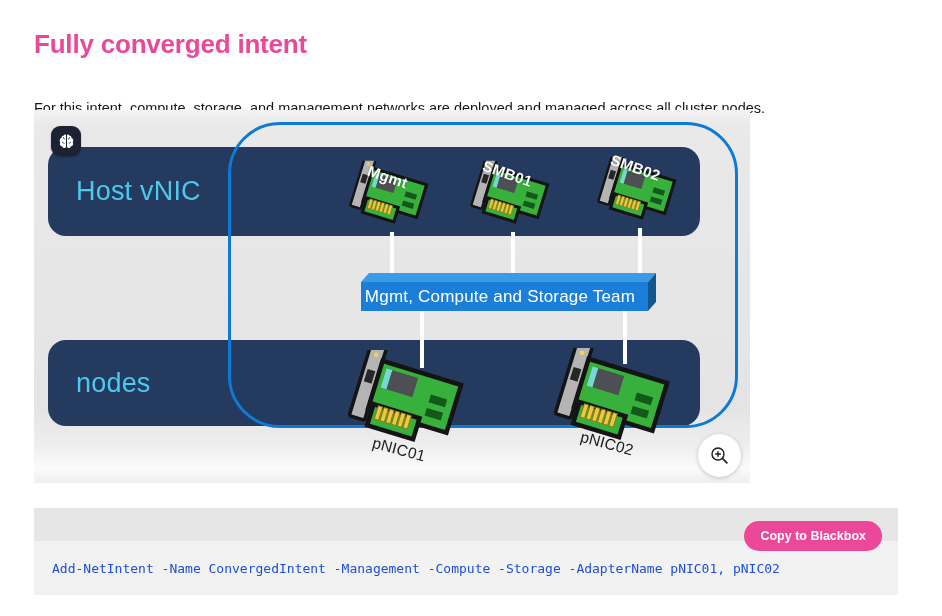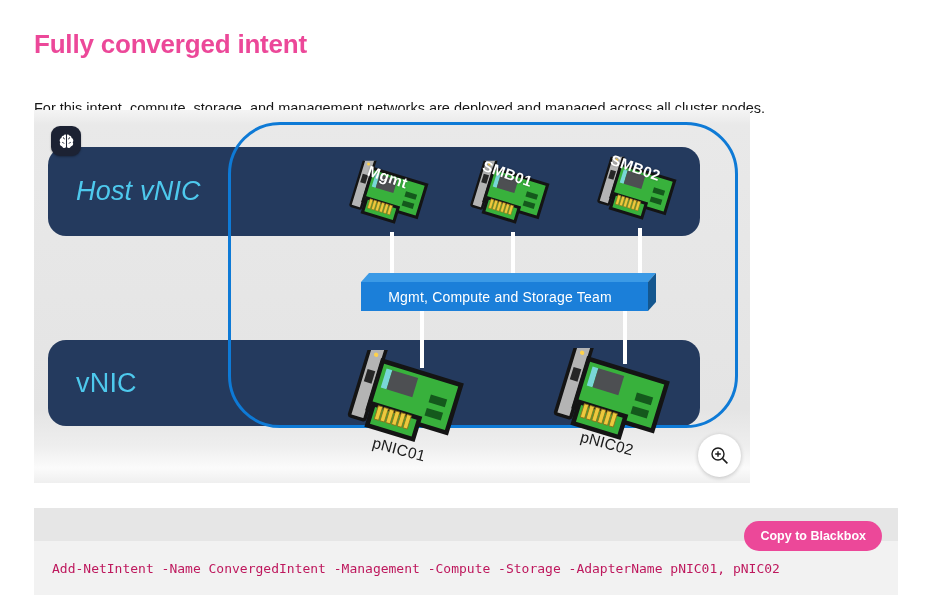--- a/index.html
+++ b/index.html
@@ -20,21 +20,21 @@
   }
 
   
   .diagram{
     left:34px;top:110px;width:716px;height:373px;
     background:linear-gradient(180deg,#f4f4f4 0%,#e9e9e9 4%,#e4e4e4 80%,#eeeeee 90%,#fbfbfb 96%,#efefef 100%);
   }
   .navy-box{
     position:absolute;background:#243a5e;border-radius:18px;z-index:1;
   }
-  .navy-box.host{left:14px;top:37px;width:652px;height:89px;font-style:italic;}
+  .navy-box.host{left:14px;top:37px;width:652px;height:89px;}
   .navy-box.pnic{left:14px;top:230px;width:652px;height:86px;}
   .navy-label{
     position:absolute;left:28px;top:0;height:100%;display:flex;align-items:center;
     font-size:27px;color:#4ec9ed;font-weight:400;letter-spacing:0.2px;
   }
   .blue-outline{
     position:absolute;left:194px;top:12px;width:504px;height:300px;
     border:3px solid #0e7ad6;border-radius:52px;z-index:2;
   }
   .brain-badge{
@@ -71,21 +71,21 @@
     position:absolute;z-index:4;color:#1b1b1b;font-size:15.5px;font-weight:500;
     transform:rotate(15deg);transform-origin:left top;letter-spacing:0.3px;
   }
   .pnic-label.l4{left:341px;top:324px;}
   .pnic-label.l5{left:549px;top:318px;}
 
   .team-svg{position:absolute;left:325px;top:161px;width:299px;height:41px;z-index:4;}
   .team-label{
     position:absolute;left:327px;top:172px;width:278px;height:29px;z-index:5;
     display:flex;align-items:center;justify-content:center;
-    color:#ffffff;font-size:14px;font-weight:400;letter-spacing:0.2px;
+    color:#ffffff;font-size:17px;font-weight:400;letter-spacing:0.2px;
   }
   .zoom-btn{
     position:absolute;left:664px;top:324px;width:43px;height:43px;border-radius:50%;
     background:#ffffff;z-index:6;display:flex;align-items:center;justify-content:center;
     box-shadow:0 1px 4px rgba(0,0,0,.22);cursor:pointer;border:none;padding:0;
   }
 
   
   .code-block{
     left:34px;top:508px;width:864px;height:87px;background:#f2f2f2;
@@ -93,21 +93,21 @@
   .code-header{position:absolute;left:0;top:0;width:100%;height:33px;background:#e6e6e6;}
   .copy-btn{
     position:absolute;right:16px;top:13px;height:30px;padding:0 16px;
     background:#ec4899;color:#ffffff;border:none;border-radius:15px;
     font-family:"Liberation Sans","DejaVu Sans",sans-serif;
     font-size:12.5px;font-weight:600;display:flex;align-items:center;z-index:2;cursor:pointer;
   }
   .code-line{
     position:absolute;left:18px;top:33px;height:54px;display:flex;align-items:center;
     font-family:"DejaVu Sans Mono","Liberation Mono",monospace;
-    font-size:13px;color:#be185d;white-space:pre;text-align:center;
+    font-size:13px;color:#1d4ed8;white-space:pre;text-align:center;
   }
 </style>
 </head>
 <body>
 
 <svg width="0" height="0" style="position:absolute">
   <defs>
     <symbol id="nic-card" viewBox="0 0 120 100">
       <g transform="rotate(17,55,50)">
         <rect x="10" y="4" width="16" height="76" rx="2" fill="#b4b4b4" stroke="#141414" stroke-width="3.5"></rect>
@@ -134,21 +134,21 @@
 
 <h1 class="abs page-title">Fully converged intent</h1>
 <p class="abs page-desc">For this intent, compute, storage, and management networks are deployed and managed across all cluster nodes.</p>
 
 <div class="abs diagram">
 
   <div class="navy-box host">
     <div class="navy-label">Host vNIC</div>
   </div>
   <div class="navy-box pnic">
-    <div class="navy-label">vNIC</div>
+    <div class="navy-label">nodes</div>
   </div>
 
   <div class="blue-outline"></div>
 
   <div class="brain-badge">
     <svg width="21" height="21" viewBox="0 0 24 24" aria-hidden="true">
       <path fill="#ffffff" d="M11.4 3.6c-1.1 0-2 .6-2.4 1.5C7.4 5.3 6.2 6.5 6.2 8c-1.2.4-2 1.5-2 2.8 0 .8.3 1.5.8 2-.4.5-.6 1.2-.6 1.9 0 1.5 1.1 2.8 2.6 3 .3 1 1.3 1.8 2.4 1.8.9 0 1.7-.4 2.1-1.1h-.1V4.2c-.4-.4-.9-.6-1.4-.6z"></path>
       <path fill="#ffffff" d="M12.6 3.6c1.1 0 2 .6 2.4 1.5 1.6.2 2.8 1.4 2.8 2.9 1.2.4 2 1.5 2 2.8 0 .8-.3 1.5-.8 2 .4.5.6 1.2.6 1.9 0 1.5-1.1 2.8-2.6 3-.3 1-1.3 1.8-2.4 1.8-.9 0-1.7-.4-2.1-1.1h.1V4.2c.4-.4.9-.6 1.4-.6z"></path>
       <path stroke="#1c2233" stroke-width="1.1" fill="none" d="M8 7.5c1 .3 1.6 1 1.7 2M7.2 13c.9 0 1.7.6 2 1.4M16 7.5c-1 .3-1.6 1-1.7 2M16.8 13c-.9 0-1.7.6-2 1.4"></path>
     </svg>

